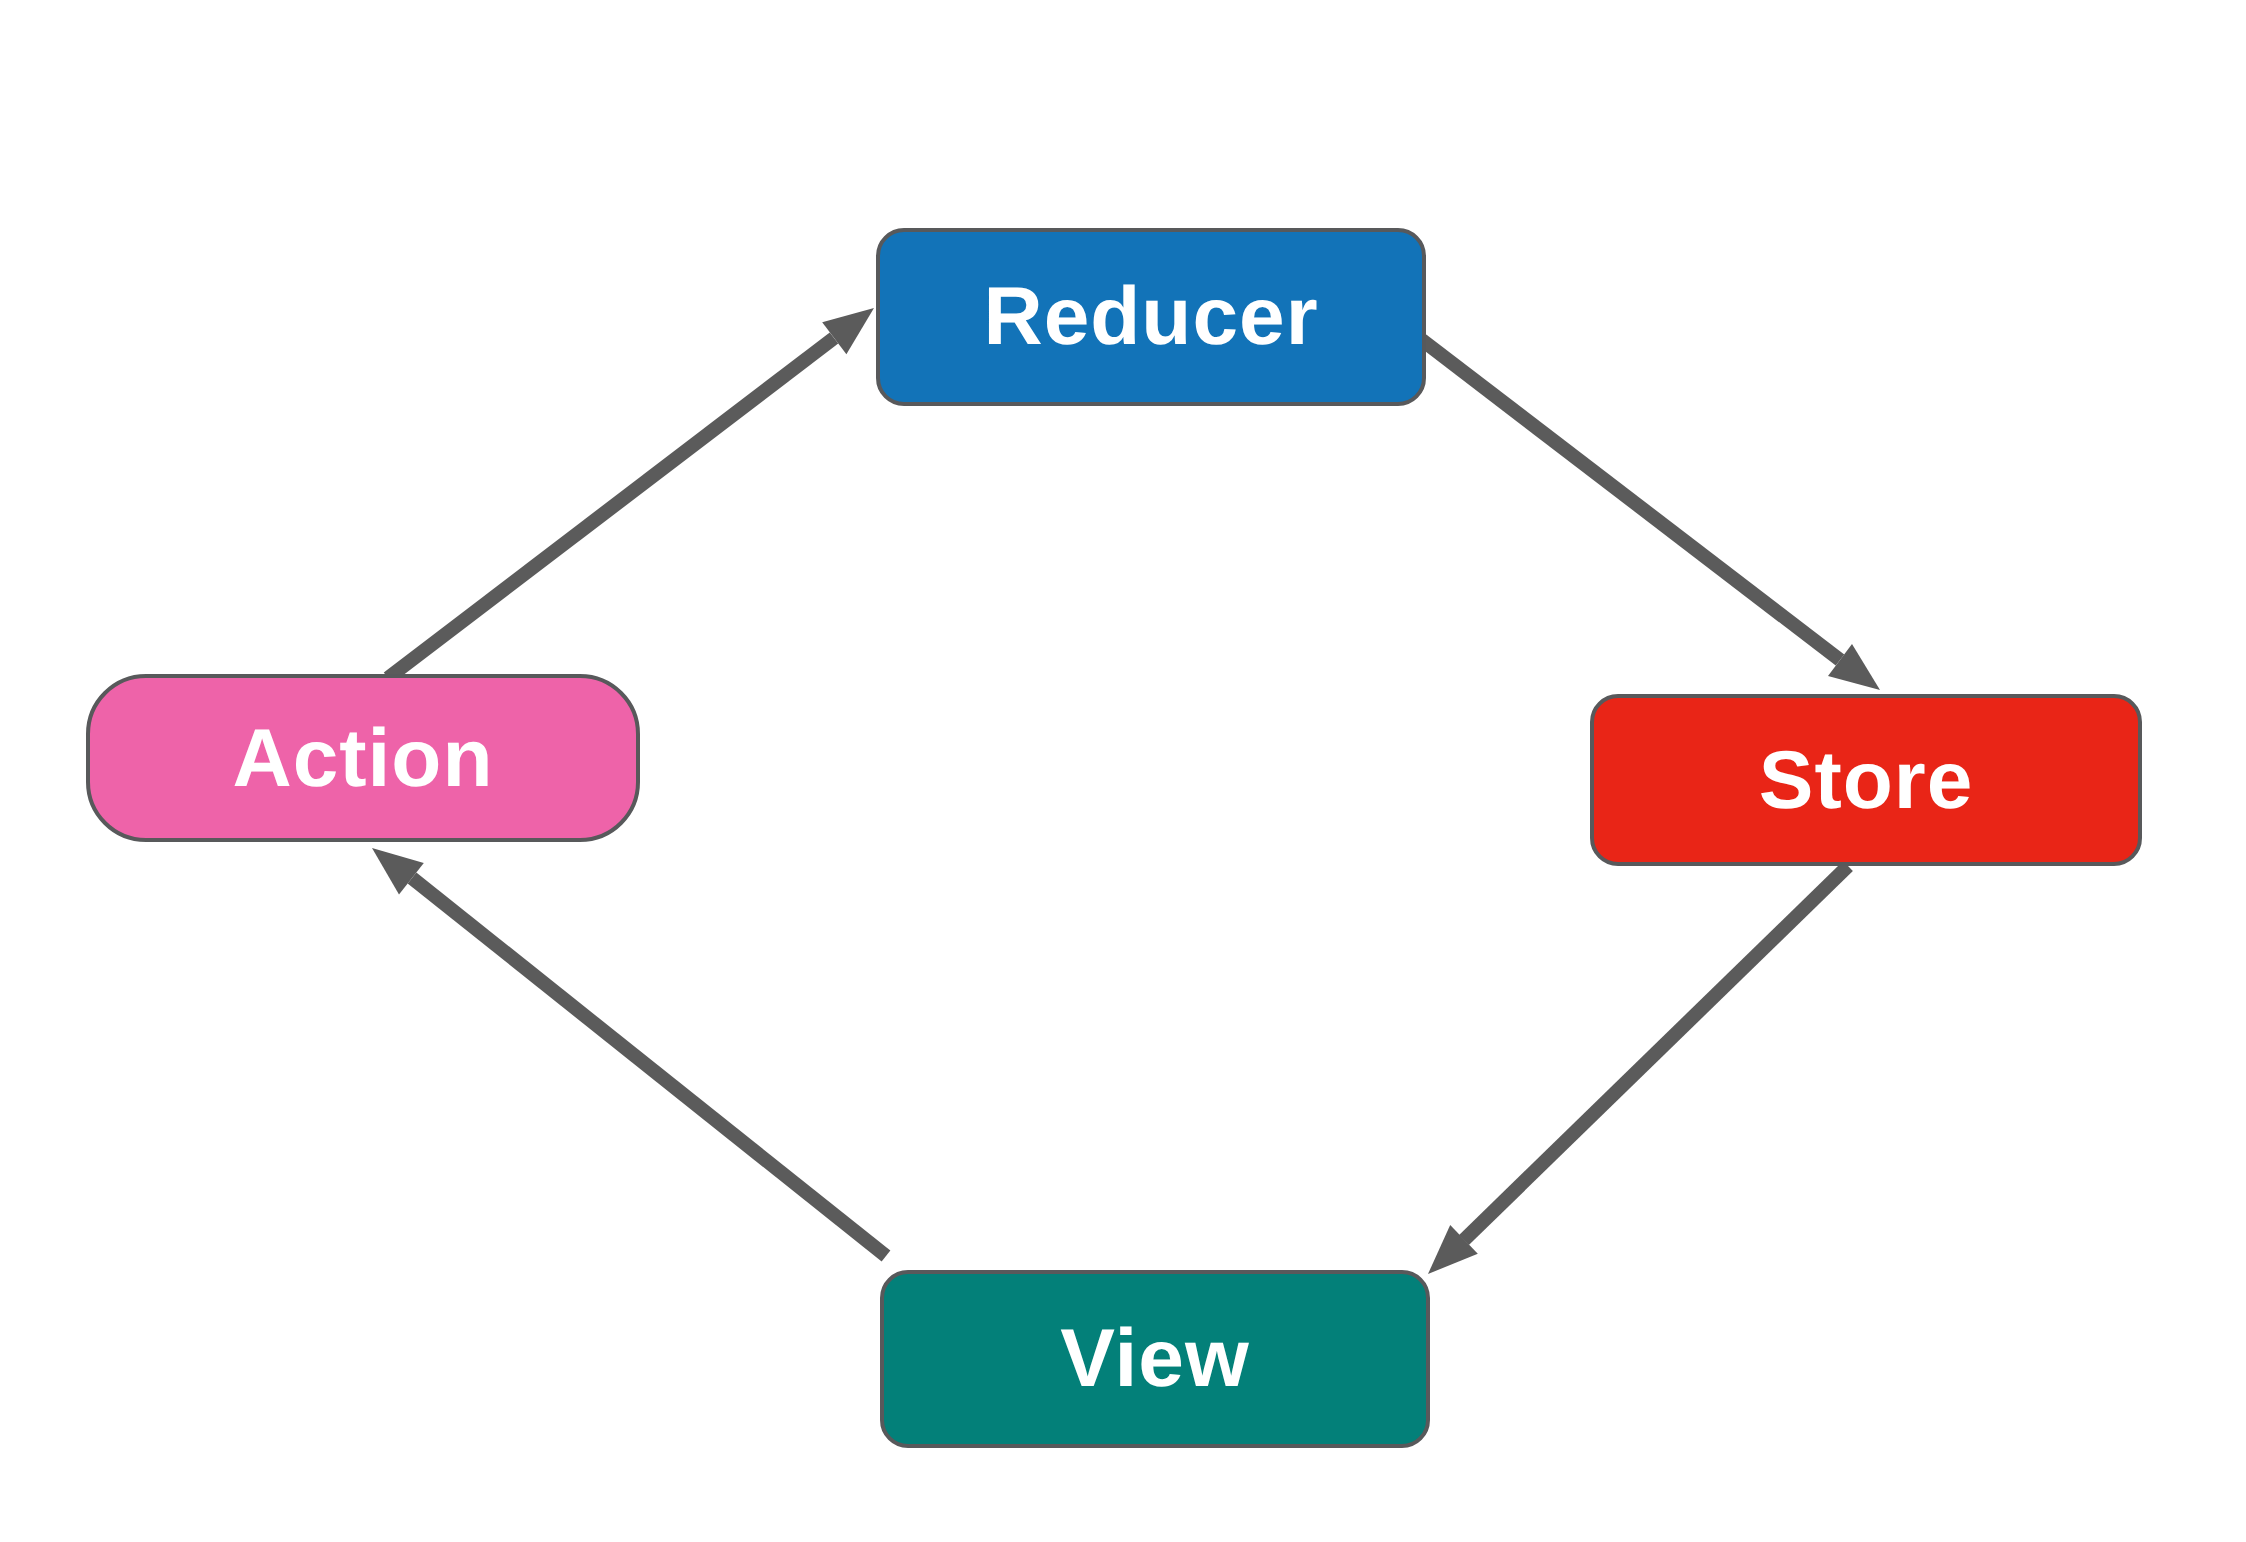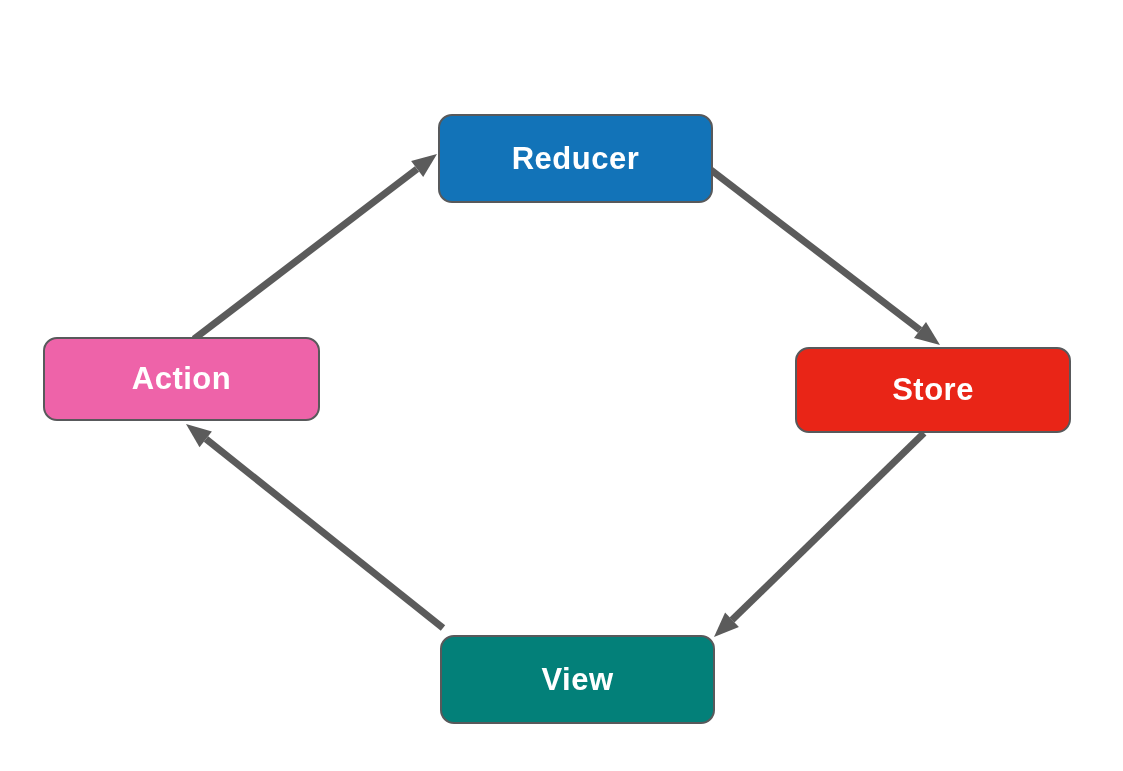--- a/index.html
+++ b/index.html
@@ -34,21 +34,21 @@
     display: flex;
     align-items: center;
     justify-content: center;
     border: 2px solid #58595b;
     border-radius: 14px;
     box-sizing: border-box;
   }
   .node .label {
     color: #ffffff;
     font-weight: bold;
-    font-size: 31px;
+    font-size: 41px;
     letter-spacing: 0.5px;
   }
   .node-reducer { left: 438px; top: 114px; width: 275px; height: 89px; }
   .node-action  { left: 43px;  top: 337px; width: 277px; height: 84px; }
   .node-store   { left: 795px; top: 347px; width: 276px; height: 86px; }
   .node-view    { left: 440px; top: 592px; width: 275px; height: 89px; margin-top: 43px; }
 </style>
 </head>
 <body>
 
@@ -82,17 +82,17 @@
   </div>
 
   <div class="node node-store" style="background-color: rgb(233, 37, 23);">
     <span class="label">Store</span>
   </div>
 
   <div class="node node-view" style="background-color: rgb(3, 128, 121);">
     <span class="label">View</span>
   </div>
 
-  <div class="node node-action" style="background-color: rgb(238, 99, 169);">
+  <div class="node node-action" style="background-color: rgb(238, 99, 169); border-radius: 30px;">
     <span class="label">Action</span>
   </div>
 
 </div>
 
 </body></html>

